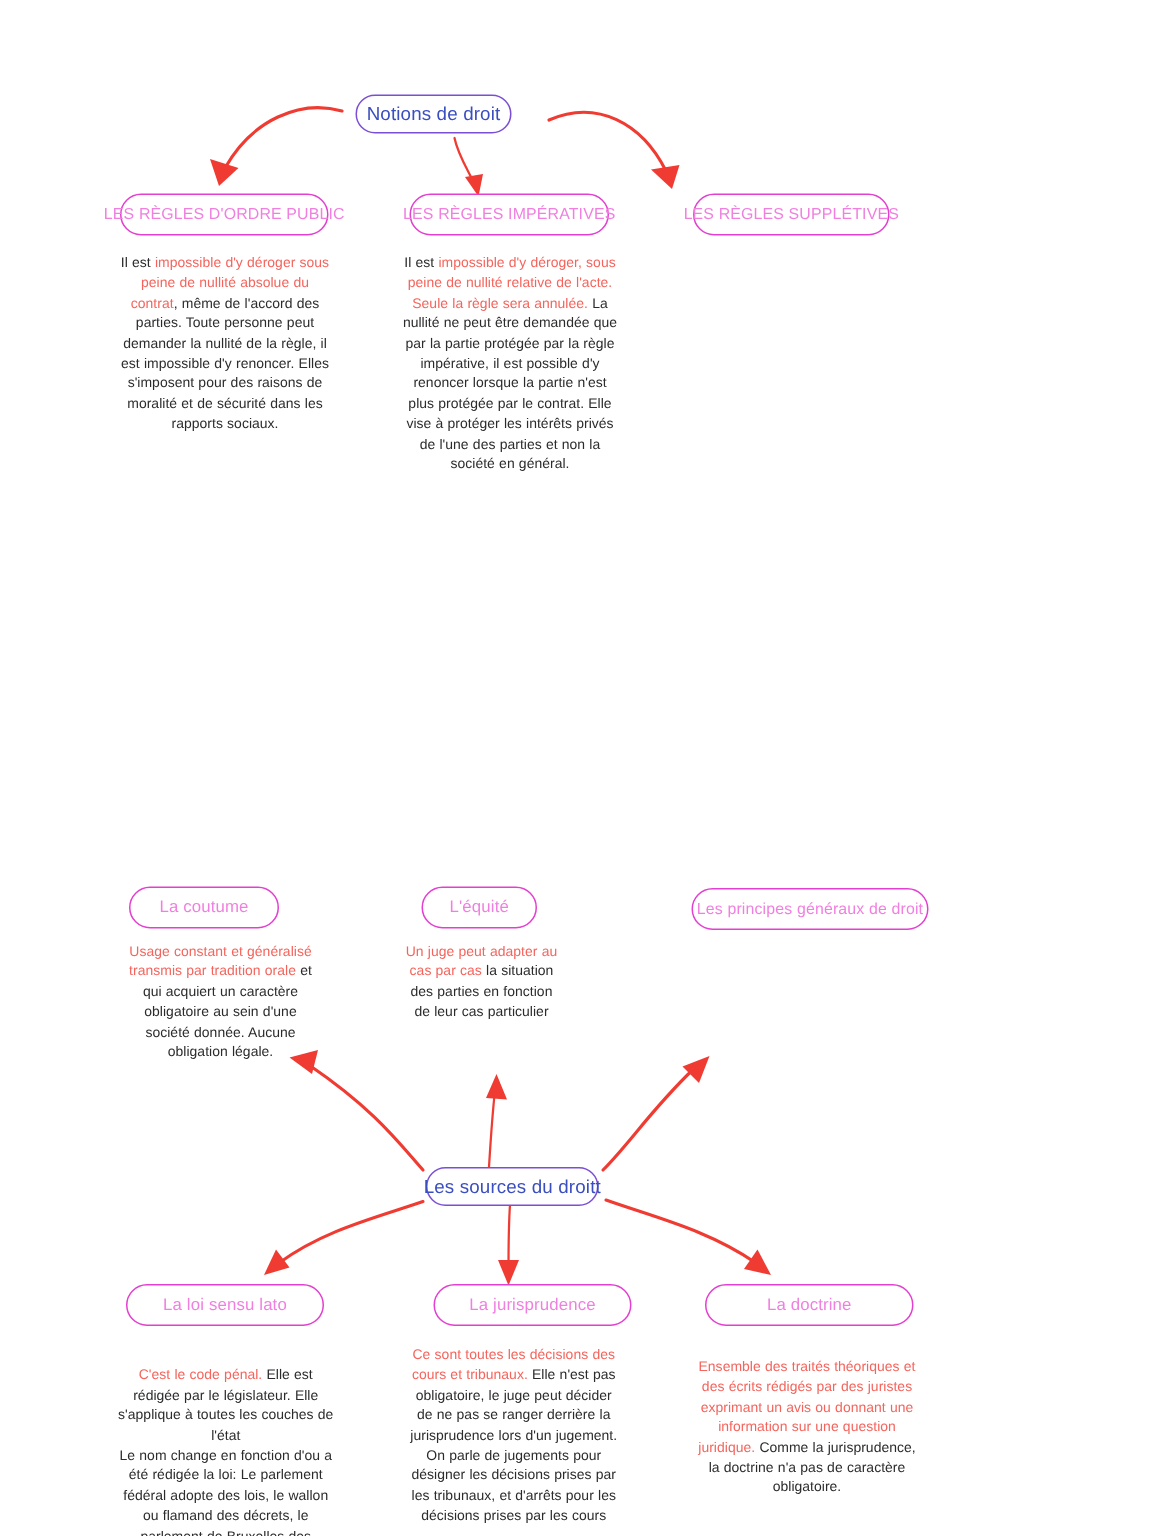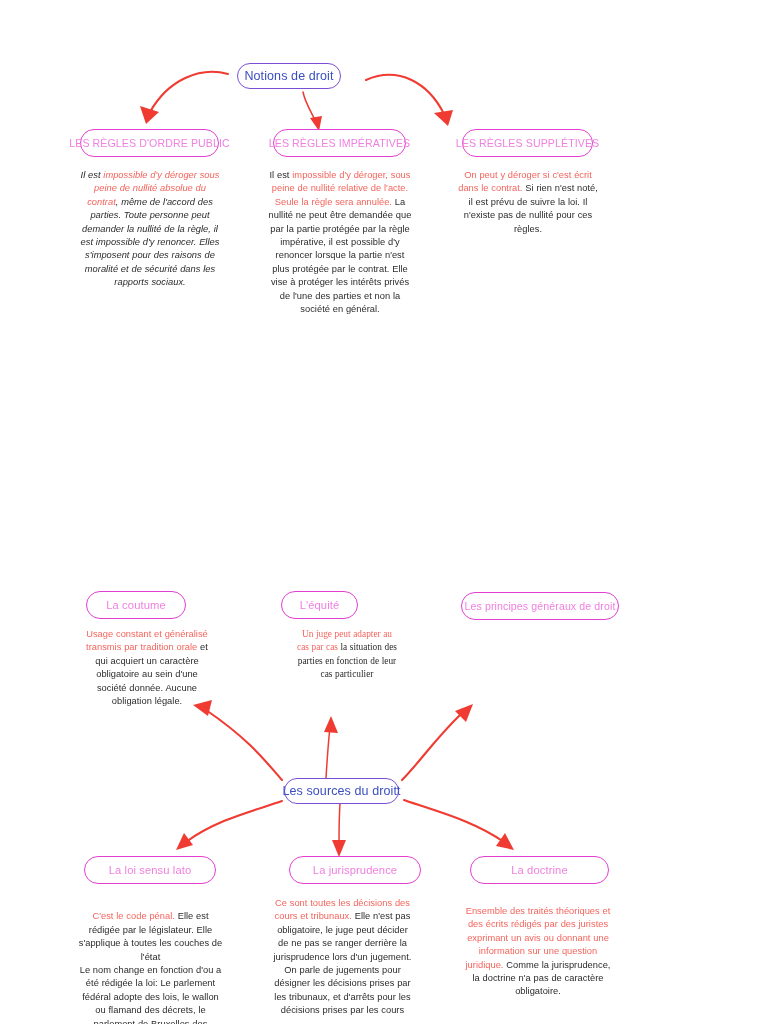--- a/index.html
+++ b/index.html
@@ -120,31 +120,28 @@
   </div>
 
   <div class="node node-branch small" style="left:462px; top:129px; width:131px;">
     <span>LES RÈGLES SUPPLÉTIVES</span>
   </div>
 
   <div class="node node-branch small" style="left:273px; top:129px; width:133px;">
     <span>LES RÈGLES IMPÉRATIVES</span>
   </div>
 
-  <div class="textblock" style="left:79px; top:169px; width:142px;font-style:italic;">
+  <div class="textblock" style="left:79px; top:169px; width:142px;">
     <span>Il est </span><span class="hl">impossible d'y déroger sous peine de nullité absolue du contrat</span><span>, même de l'accord des parties. Toute personne peut demander la nullité de la règle, il est impossible d'y renoncer. Elles s'imposent pour des raisons de moralité et de sécurité dans les rapports sociaux.</span>
   </div>
 
   <div class="textblock" style="left:266px; top:169px; width:148px;">
     <span>Il est </span><span class="hl">impossible d'y déroger, sous peine de nullité relative de l'acte. Seule la règle sera annulée.</span><span> La nullité ne peut être demandée que par la partie protégée par la règle impérative, il est possible d'y renoncer lorsque la partie n'est plus protégée par le contrat. Elle vise à protéger les intérêts privés de l'une des parties et non la société en général.</span>
   </div>
 
-  <div class="textblock" style="left:457px; top:169px; width:142px;">
-    <span></span><span class="hl">On peut y déroger si c'est écrit dans le contrat.</span><span> Si rien n'est noté, il est prévu de suivre la loi. Il n'existe pas de nullité pour ces règles.</span>
-  </div>
 
   <svg class="arrow-layer" viewBox="0 0 768 1024">
 
     <path class="arrow-path" d="M 282 780 C 266 762 250 740 206 710"></path>
     <polygon class="arrow-head" points="193,705 212,700 208,716"></polygon>
 
     <path class="arrow-path thin" d="M 326 778 C 327 762 328 745 330 727"></path>
     <polygon class="arrow-head" points="331,716 338,733 324,732"></polygon>
 
     <path class="arrow-path" d="M 402 780 C 420 762 434 740 462 713"></path>
@@ -185,21 +182,21 @@
   </div>
 
   <div class="node node-branch" style="left:470px; top:856px; width:139px;">
     <span>La doctrine</span>
   </div>
 
   <div class="textblock" style="left:82px; top:628px; width:130px;">
     <span></span><span class="hl">Usage constant et généralisé transmis par tradition orale</span><span> et qui acquiert un caractère obligatoire au sein d'une société donnée. Aucune obligation légale.</span>
   </div>
 
-  <div class="textblock" style="left:295px; top:628px; width:104px;font-family:Liberation Serif, serif;">
+  <div class="textblock" style="left:269px; top:628px; width:104px;">
     <span></span><span class="hl">Un juge peut adapter au cas par cas</span><span> la situation des parties en fonction de leur cas particulier</span>
   </div>
 
 
   <div class="textblock" style="left:78px; top:897px; width:145px; white-space:pre-line;">
     <span></span><span class="hl">C'est le code pénal.</span><span> Elle est rédigée par le législateur. Elle s'applique à toutes les couches de l'état
 Le nom change en fonction d'ou a été rédigée la loi: Le parlement fédéral adopte des lois, le wallon ou flamand des décrets, le parlement de Bruxelles des ordonnances.</span>
   </div>
 
   <div class="textblock" style="left:272px; top:897px; width:141px;">

